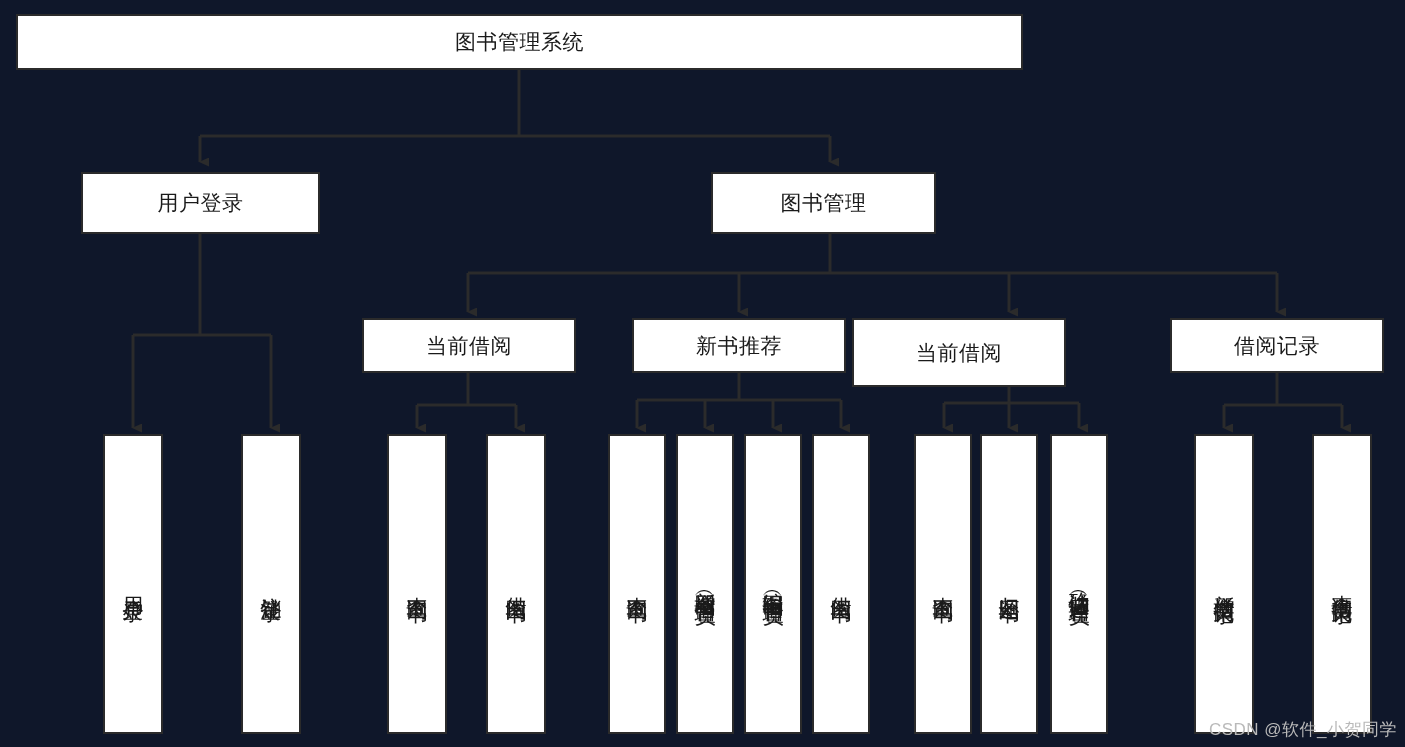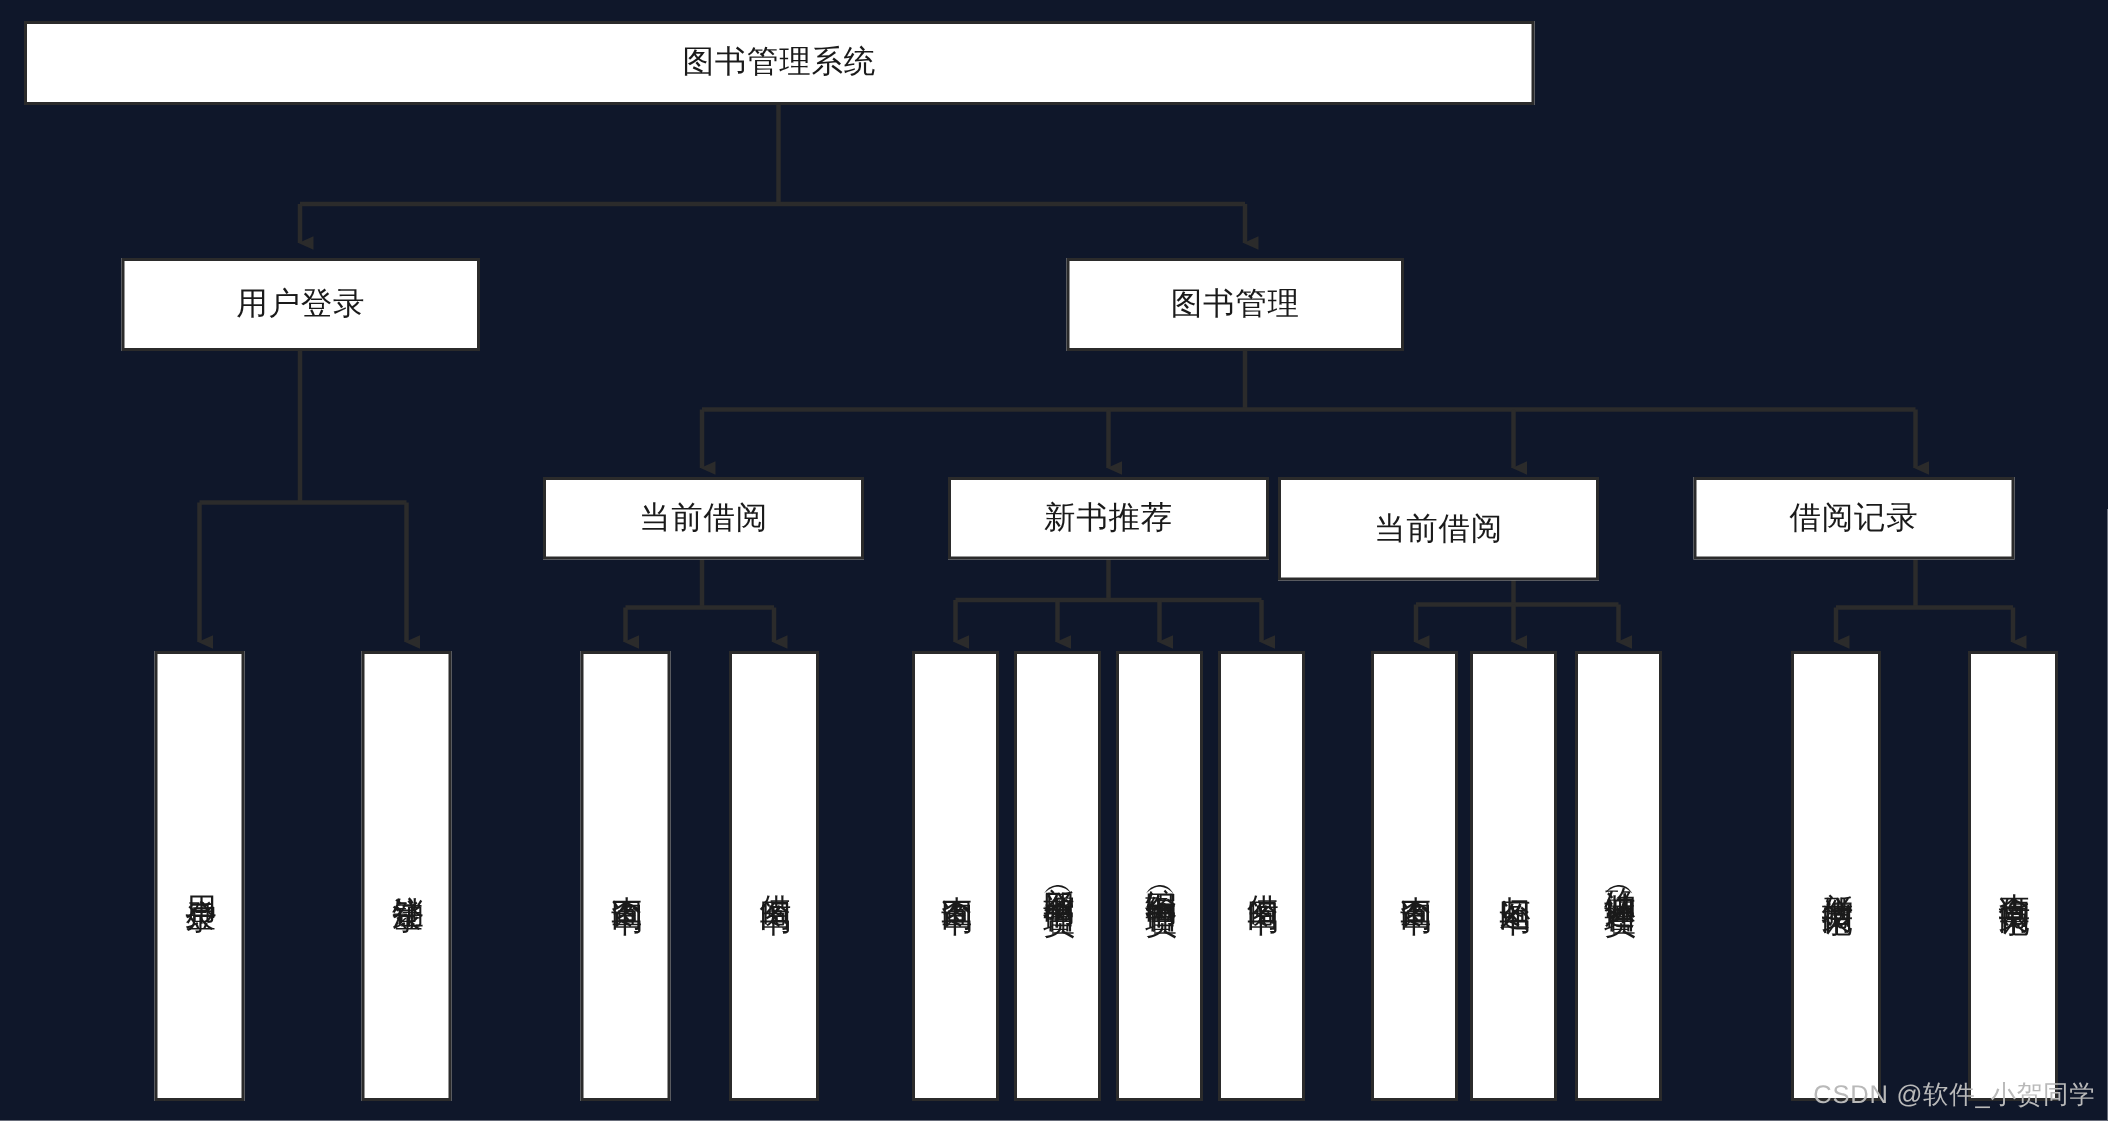--- a/index.html
+++ b/index.html
@@ -133,21 +133,21 @@
 
   <div class="node horiz" style="left:362px; top:318px; width:214px; height:55px;">
     <span>当前借阅</span>
   </div>
   <div class="node horiz" style="left:632px; top:318px; width:214px; height:55px;">
     <span>新书推荐</span>
   </div>
   <div class="node horiz" style="left:852px; top:318px; width:214px; height:69px;">
     <span>当前借阅</span>
   </div>
-  <div class="node horiz" style="left:1129px; top:318px; width:214px; height:55px;">
+  <div class="node horiz" style="left:1170px; top:318px; width:214px; height:55px;">
     <span>借阅记录</span>
   </div>
 
   <div class="node vert" style="left:103px; top:434px; width:60px; height:300px;">
     <span class="vlabel">用户登录</span>
   </div>
   <div class="node vert" style="left:241px; top:434px; width:60px; height:300px;">
     <span class="vlabel">注销登录</span>
   </div>
 

